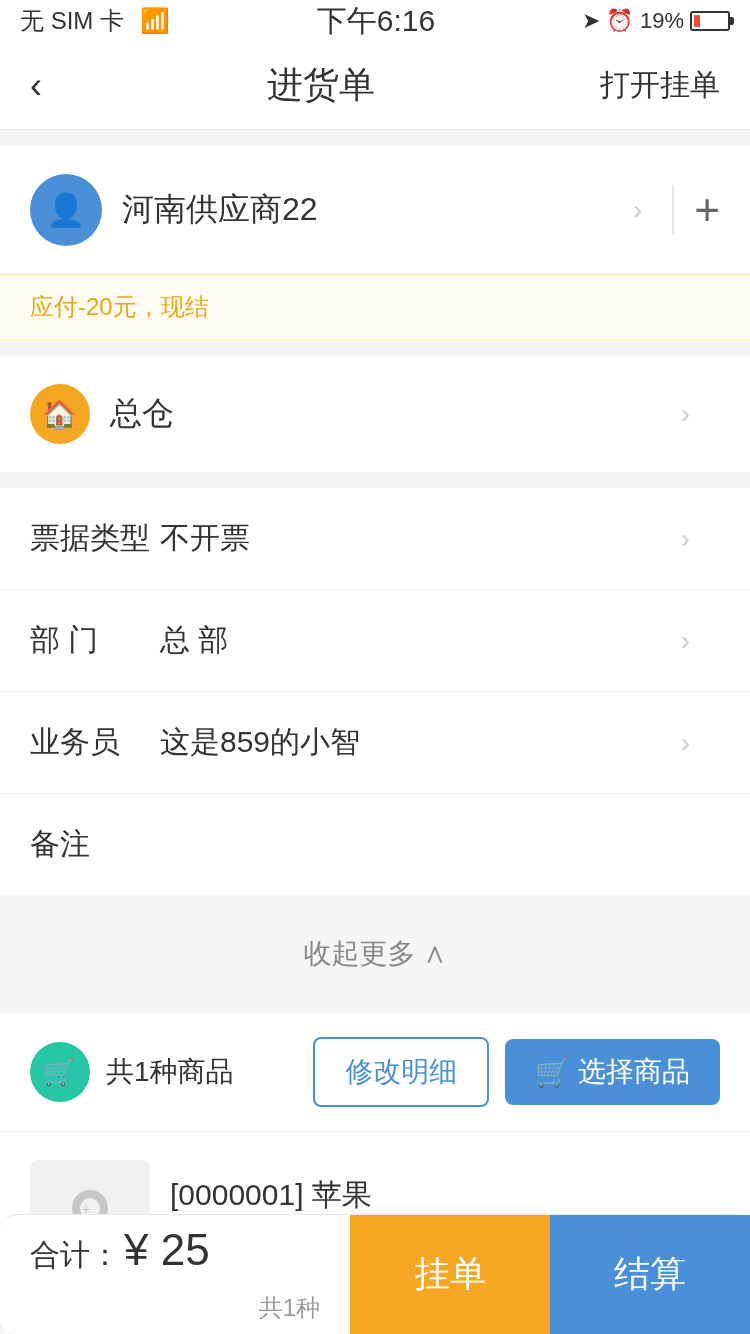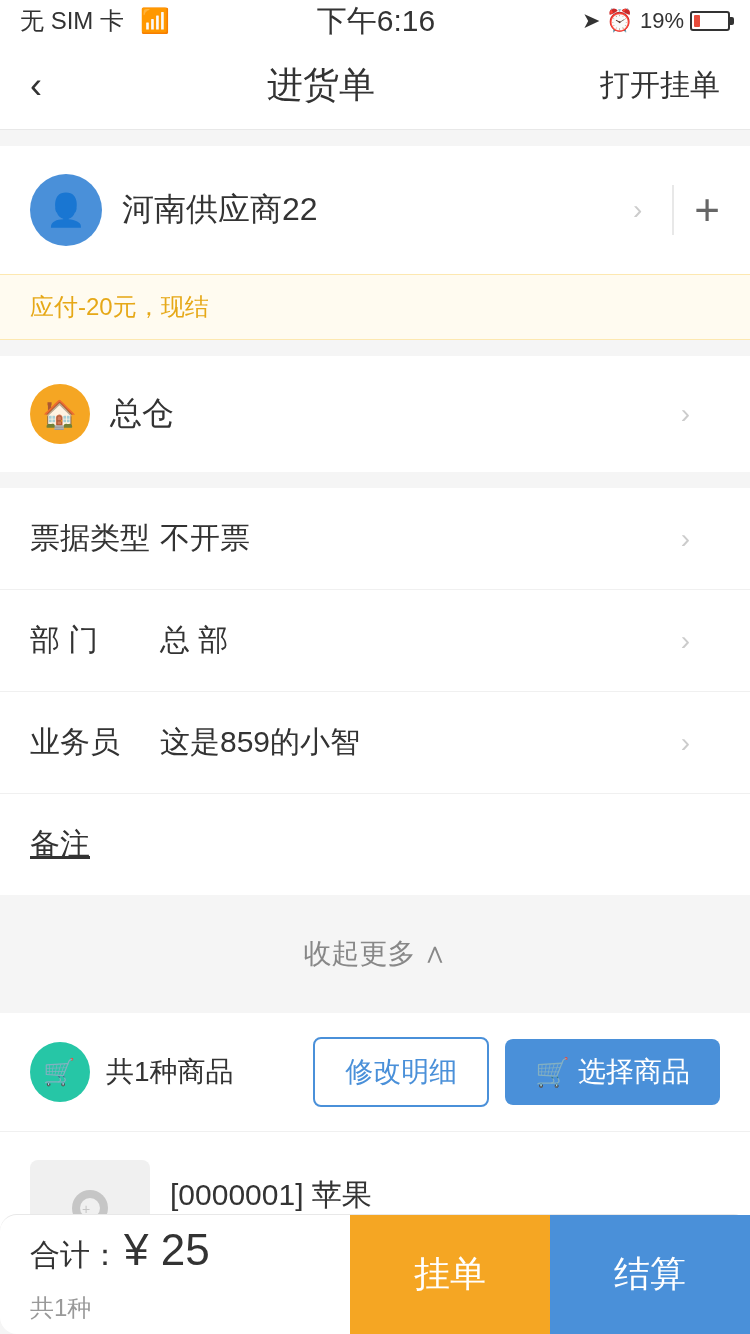--- a/index.html
+++ b/index.html
@@ -115,21 +115,21 @@
     .warehouse-name { flex: 1; font-size: 32px; color: #333; }
 
     
     .form-row {
       display: flex; align-items: center;
       padding: 30px 30px;
       background: #fff;
       border-bottom: 1px solid #f0f0f0;
       cursor: pointer;
     }
-    .form-row:last-child { border-bottom: none; text-decoration: underline; }
+    .form-row:last-child { border-bottom: none; }
     .form-label { font-size: 30px; color: #333; width: 130px; flex-shrink: 0; }
     .form-value { flex: 1; font-size: 30px; color: #333; }
     .form-value.placeholder { color: #bbb; }
 
     
     .collapse-row {
       background: #f5f5f5;
       text-align: center;
       padding: 24px;
       font-size: 28px;
@@ -352,17 +352,17 @@
 </div>
 
 <div class="bottom-spacer"></div>
 
 <div class="bottom-bar">
   <div class="bottom-total">
     <div style="display:flex;align-items:baseline;gap:4px;">
       <span style="font-size:30px;color:#333;">合计：</span>
       <span style="font-size:44px;color:#333;font-weight:500;">¥ 25</span>
     </div>
-    <div style="font-size:24px;color:#999;margin-top:16px;">共1种</div>
+    <div style="font-size:24px;color:#999;margin-top:16px;text-align:right;">共1种</div>
   </div>
   <button class="btn-pending">挂单</button>
   <button class="btn-checkout">结算</button>
 </div>
 
 </body></html>

